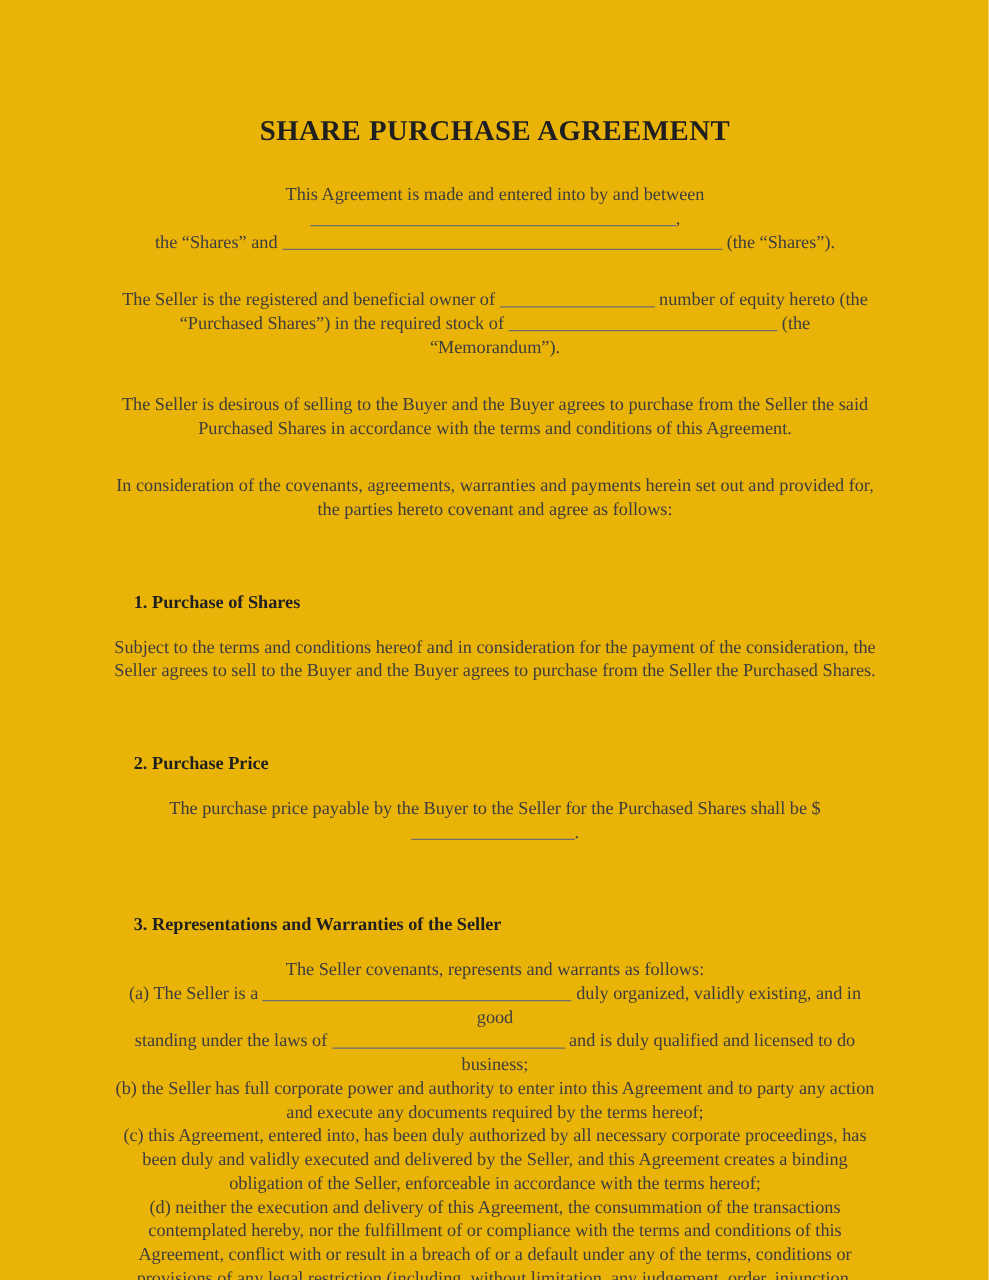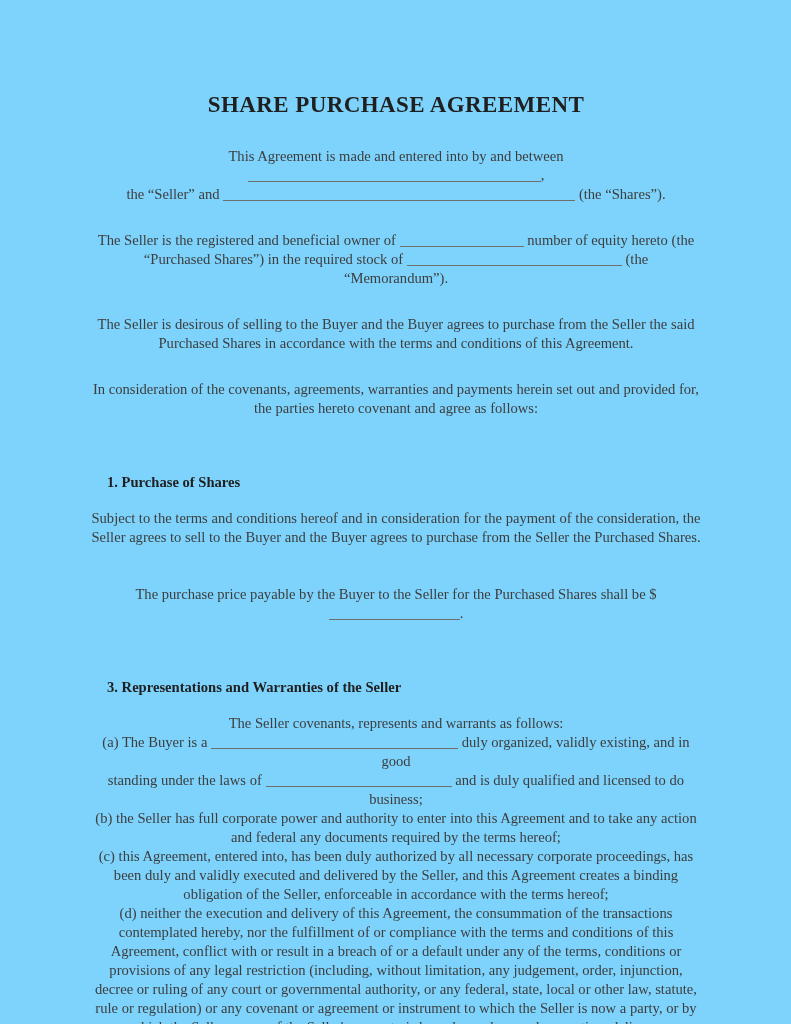--- a/index.html
+++ b/index.html
@@ -11,21 +11,21 @@
     width: 791px;
     height: 1024px;
     font-family: "Liberation Serif", "DejaVu Serif", serif;
     color: #3a3a3a;
     overflow: hidden;
   }
   .page {
     position: relative;
     width: 791px;
     height: 1024px;
-    background: #7dd3fc;
+    background: #eab308;
     box-sizing: border-box;
   }
   .content {
     position: absolute;
     left: 90px;
     top: 0;
     width: 612px;
   }
   .doc-title {
     text-align: center;
@@ -75,21 +75,21 @@
 <div class="page">
   <div class="content">
 
     <h1 class="doc-title">SHARE PURCHASE AGREEMENT</h1>
 
     <div class="gap-title"></div>
 
     <p class="para">
       <span>This Agreement is made and entered into by and between</span>
       <span class="blank b-290"></span><span>,</span><br>
-      <span>the “Seller” and</span>
+      <span>the “Shares” and</span>
       <span class="blank b-350"></span>
       <span>(the “Shares”).</span>
     </p>
 
     <div class="gap-lg"></div>
 
     <p class="para">
       <span>The Seller is the registered and beneficial owner of</span>
       <span class="blank b-120"></span>
       <span>number of equity hereto (the</span><br>
@@ -108,36 +108,37 @@
 
     <div class="gap-lg"></div>
     <div class="gap-sm"></div>
 
     <h2 class="heading">1. Purchase of Shares</h2>
     <p class="para">Subject to the terms and conditions hereof and in consideration for the payment of the consideration, the Seller agrees to sell to the Buyer and the Buyer agrees to purchase from the Seller the Purchased Shares.</p>
 
     <div class="gap-lg"></div>
     <div class="gap-sm"></div>
 
+    <h2 class="heading">2. Purchase Price</h2>
     <p class="para">
       <span>The purchase price payable by the Buyer to the Seller for the Purchased Shares shall be $</span>
       <span class="blank b-130"></span><span>.</span>
     </p>
 
     <div class="gap-lg"></div>
     <div class="gap-sm"></div>
 
     <h2 class="heading">3. Representations and Warranties of the Seller</h2>
     <p class="para">The Seller covenants, represents and warrants as follows:</p>
     <p class="para">
-      <span>(a) The Buyer is a</span>
+      <span>(a) The Seller is a</span>
       <span class="blank b-245"></span>
       <span>duly organized, validly existing, and in good</span><br>
       <span>standing under the laws of</span>
       <span class="blank b-185"></span>
       <span>and is duly qualified and licensed to do business;</span>
     </p>
-    <p class="para">(b) the Seller has full corporate power and authority to enter into this Agreement and to take any action and federal any documents required by the terms hereof;</p>
+    <p class="para">(b) the Seller has full corporate power and authority to enter into this Agreement and to party any action and execute any documents required by the terms hereof;</p>
     <p class="para">(c) this Agreement, entered into, has been duly authorized by all necessary corporate proceedings, has been duly and validly executed and delivered by the Seller, and this Agreement creates a binding obligation of the Seller, enforceable in accordance with the terms hereof;</p>
     <p class="para">(d) neither the execution and delivery of this Agreement, the consummation of the transactions contemplated hereby, nor the fulfillment of or compliance with the terms and conditions of this Agreement, conflict with or result in a breach of or a default under any of the terms, conditions or provisions of any legal restriction (including, without limitation, any judgement, order, injunction, decree or ruling of any court or governmental authority, or any federal, state, local or other law, statute, rule or regulation) or any covenant or agreement or instrument to which the Seller is now a party, or by which the Seller or any of the Seller's property is bound, nor does such execution, delivery, consummation or compliance violate or result in the violation of the Seller's Certificate of Incorporation, Memorandum and Articles of Incorporation;</p>
 
   </div>
 </div>
 
 </body></html>

